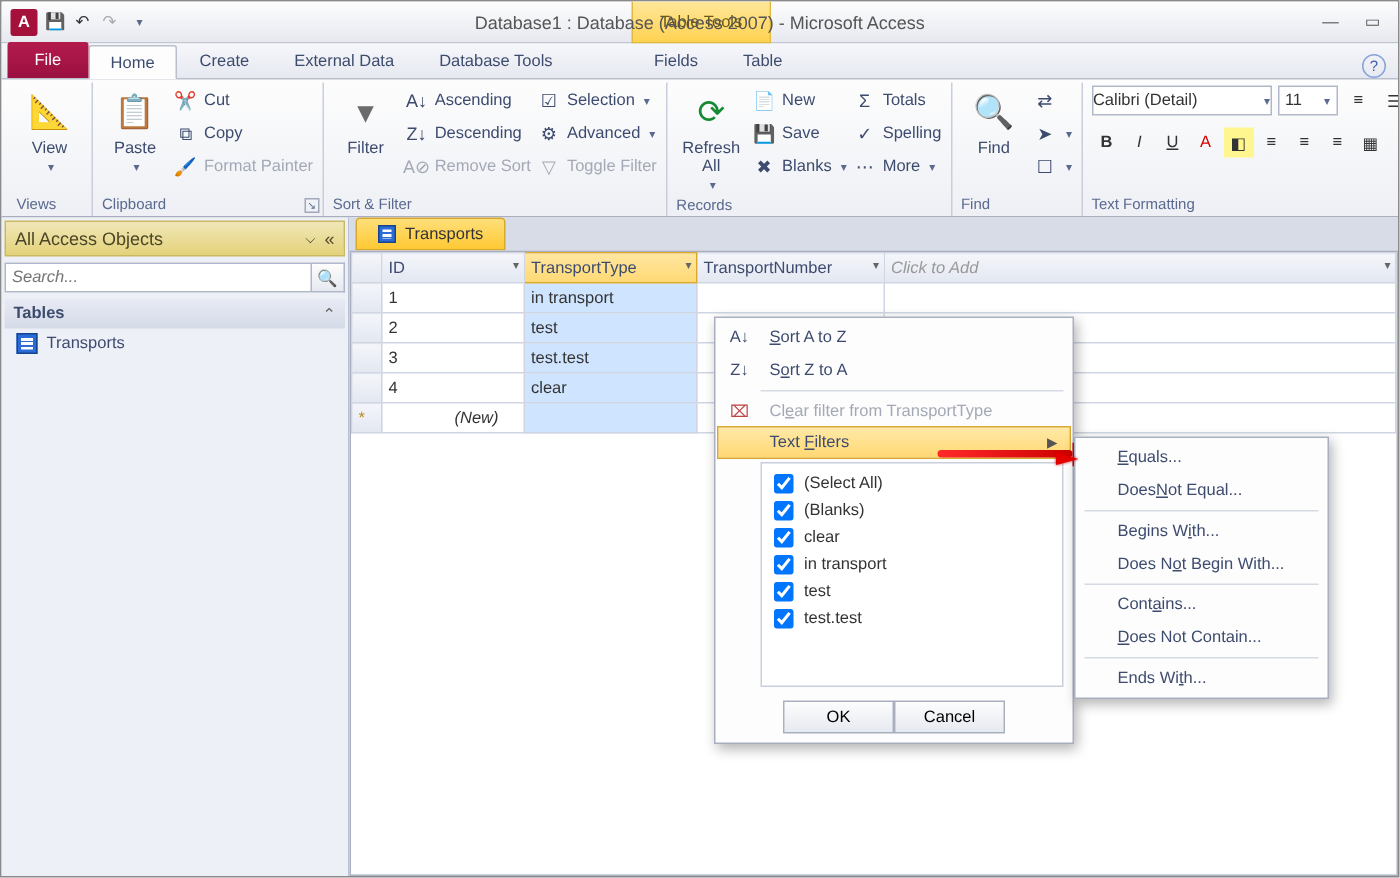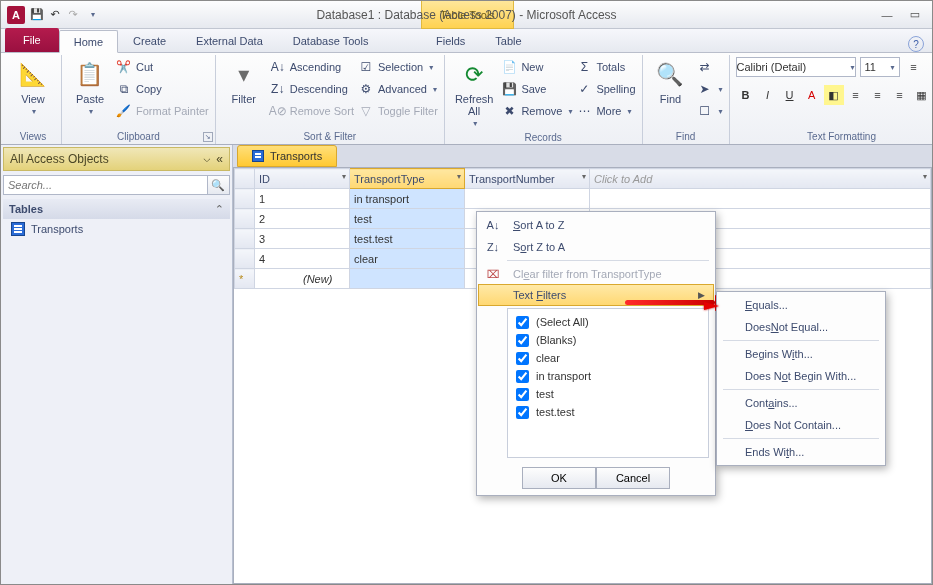--- a/index.html
+++ b/index.html
@@ -111,21 +111,20 @@
   }
   .group {
     border-right:1px solid #c8cedb;
     padding:2px 6px 0 6px;
     display:flex; flex-direction:column;
     align-items:center;
     position:relative;
   }
   .group-label {
     font-size:10px; color:#5a6a8f;
-    text-align:center;
     padding:2px 0;
     width:100%;
     margin-top:auto;
   }
   .group-body { display:flex; align-items:flex-start; gap:4px; flex:1; }
   .big-btn {
     display:flex; flex-direction:column; align-items:center;
     padding:2px 4px; min-width:44px;
     gap:2px;
   }
@@ -467,21 +466,21 @@
         <div class="small-item">
             <span class="icon16">📄</span>
             <span>New</span>
           </div>
         <div class="small-item">
             <span class="icon16">💾</span>
             <span>Save</span>
           </div>
         <div class="small-item">
             <span class="icon16">✖</span>
-            <span>Remove</span>
+            <span>Blanks</span>
             <span class="drop">▾</span>
           </div>
       </div>
       <div class="items-col">
         <div class="small-item">
             <span class="icon16">Σ</span>
             <span>Totals</span>
           </div>
         <div class="small-item">
             <span class="icon16">✓</span>

